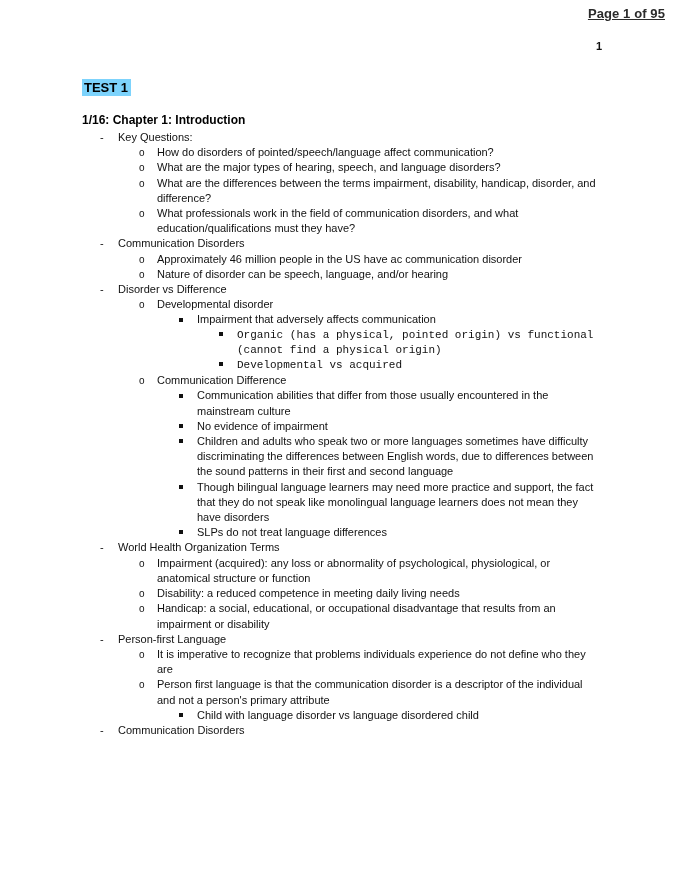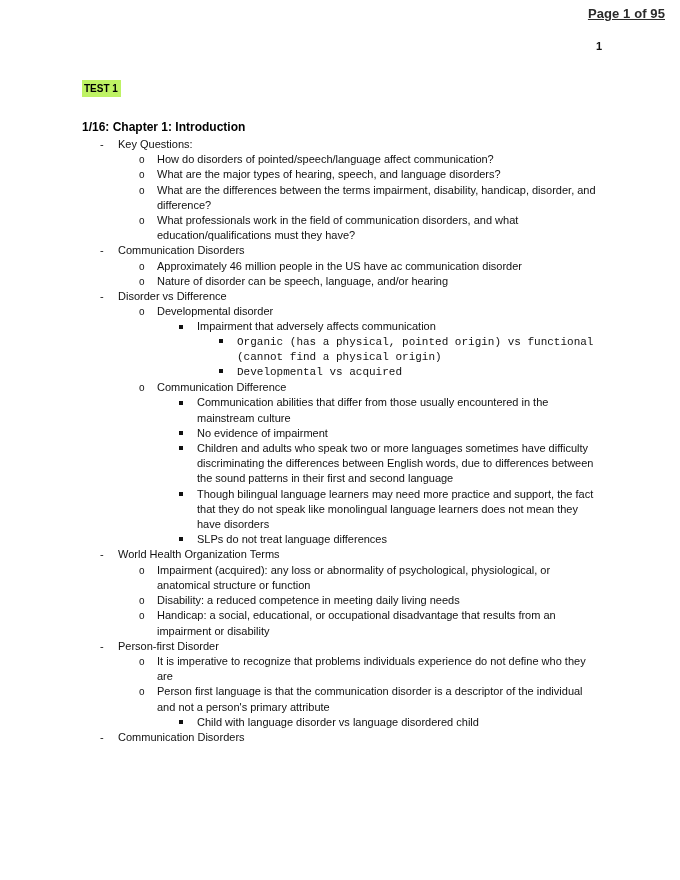--- a/index.html
+++ b/index.html
@@ -42,27 +42,27 @@
   
   .doc-body {
     position: absolute;
     left: 82px;
     top: 78px;
     width: 518px;
   }
 
   .test-title {
     display: inline-block;
-    font-size: 10px;
-    font-weight: bold;
-    background: #bef264;
+    font-size: 13px;
+    font-weight: bold;
+    background: #7dd3fc;
     color: #000000;
     padding: 2px 3px 2px 2px;
     line-height: 13px;
-    margin-bottom: 23px;
+    margin-bottom: 17px;
   }
 
   .section-heading {
     font-size: 12px;
     font-weight: bold;
     color: #000000;
     line-height: 15px;
     margin-bottom: 2px;
   }
 
@@ -254,21 +254,21 @@
           </li>
           <li>
             <span class="bullet">o</span>
             <span class="txt">Handicap: a social, educational, or occupational disadvantage that results from an impairment or disability</span>
           </li>
         </ul>
       </li>
 
       <li>
         <span class="bullet">-</span>
-        <span class="txt">Person-first Disorder</span>
+        <span class="txt">Person-first Language</span>
         <ul class="outline lvl2 sub-block">
           <li>
             <span class="bullet">o</span>
             <span class="txt">It is imperative to recognize that problems individuals experience do not define who they are</span>
           </li>
           <li>
             <span class="bullet">o</span>
             <span class="txt">Person first language is that the communication disorder is a descriptor of the individual and not a person's primary attribute</span>
             <ul class="outline lvl3 sub-block">
               <li>

